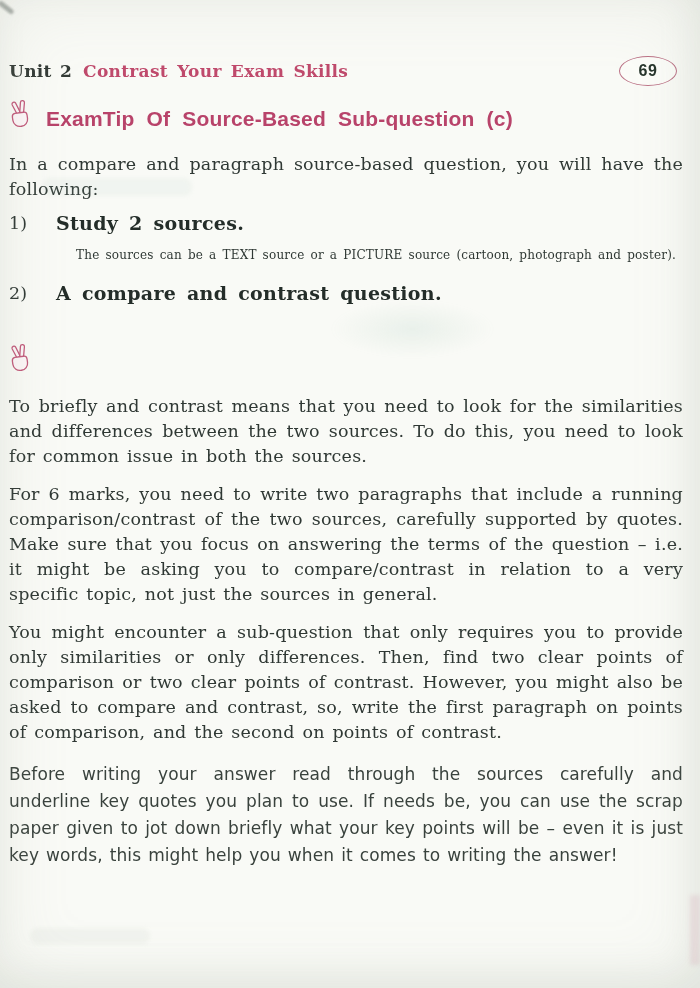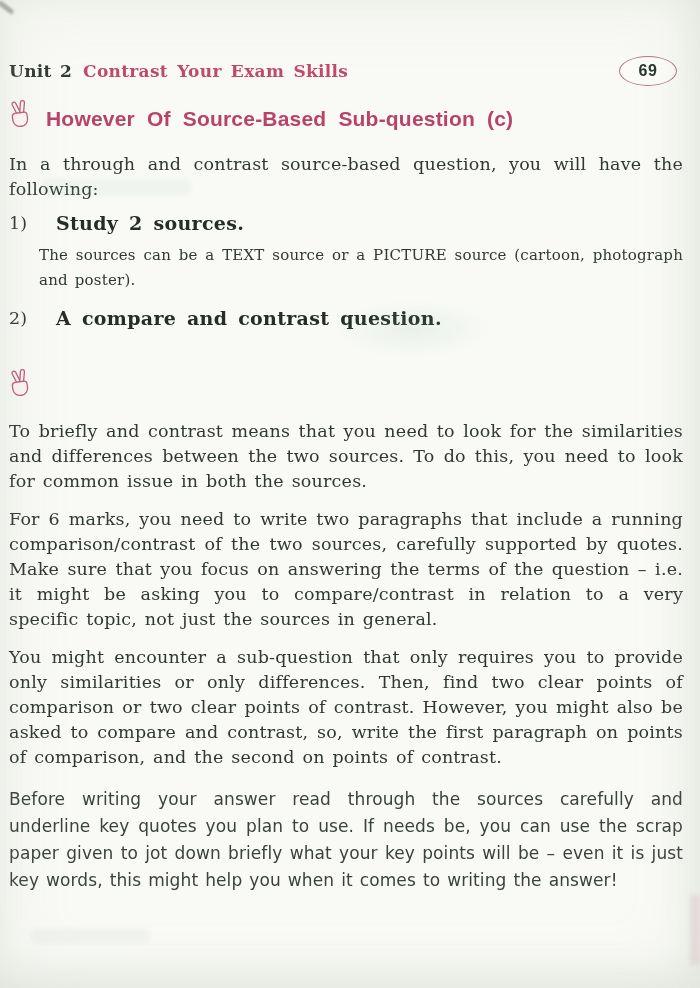--- a/index.html
+++ b/index.html
@@ -72,22 +72,22 @@
   .list-item.second { margin-top:13px; }
   .list-number {
     flex:0 0 47px;
     font-size:17.5px; line-height:25px; letter-spacing:.2px;
   }
   .list-title {
     font-weight:700; font-size:19px; line-height:25px;
     color:#242d29; letter-spacing:.3px; word-spacing:4px;
   }
   .list-detail {
-    margin:7px 0 0 30px;
-    font-size:15px; line-height:25px;
+    margin:7px 0 0 67px;
+    font-size:12px; line-height:25px;
     letter-spacing:.2px; word-spacing:2px; text-align:justify;
   }
 
   .examtip-p {
     margin:16px 0 0 0;
     font-family:"DejaVu Sans", sans-serif;
     font-size:17px; line-height:27px;
     color:#39423d; letter-spacing:.1px; word-spacing:1.5px;
     text-align:justify;
   }
@@ -125,24 +125,24 @@
     <h1 class="section-heading">
       <span class="hand">
         <svg width="22" height="30" viewBox="0 0 22 30" aria-hidden="true">
           <g fill="#fcf6f7" stroke="#c25b7c" stroke-width="1.3" stroke-linejoin="round" stroke-linecap="round">
             <path d="M8.8 15.2 L5.0 4.8 a2.0 2.0 0 0 1 3.7 -1.3 L12.0 13.2 Z"></path>
             <path d="M11.6 13.0 L13.6 3.6 a2.0 2.0 0 0 1 3.9 0.9 L15.0 15.4 Z"></path>
             <path d="M6.6 13.8 L15.2 13.8 a3.2 3.2 0 0 1 3.2 3.2 L18.4 20.4 a7 7 0 0 1 -7 7 L10.6 27.4 a7 7 0 0 1 -7 -7 L3.6 17.0 a3.2 3.2 0 0 1 3.0 -3.2 Z"></path>
           </g>
         </svg>
       </span>
-      <span>However Of Source-Based Sub-question (c)</span>
+      <span>ExamTip Of Source-Based Sub-question (c)</span>
     </h1>
 
-    <p class="body-p intro">In a through and contrast source-based question, you will have the following:</p>
+    <p class="body-p intro">In a compare and paragraph source-based question, you will have the following:</p>
 
     <div class="list-item">
       <span class="list-number">1)</span>
       <span class="list-title">Study 2 sources.</span>
     </div>
     <p class="list-detail">The sources can be a TEXT source or a PICTURE source (cartoon, photograph and poster).</p>
 
     <div class="list-item second">
       <span class="list-number">2)</span>
       <span class="list-title">A compare and contrast question.</span>

